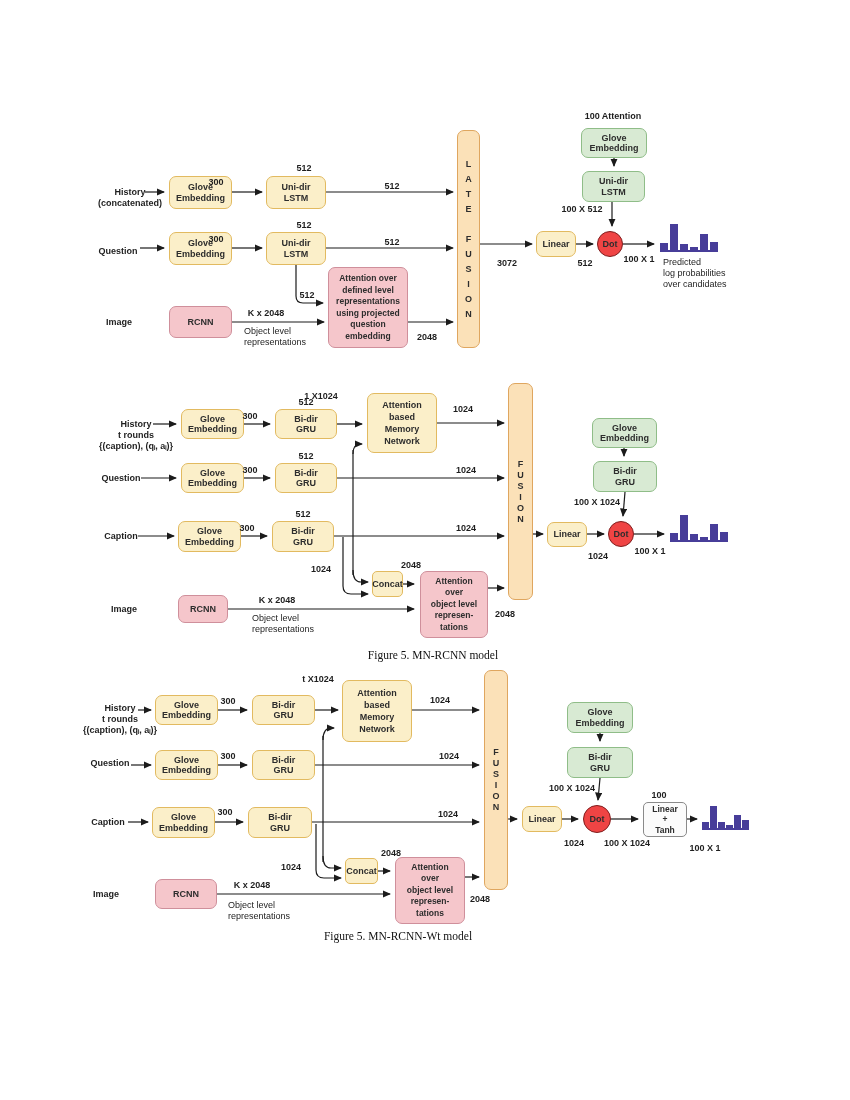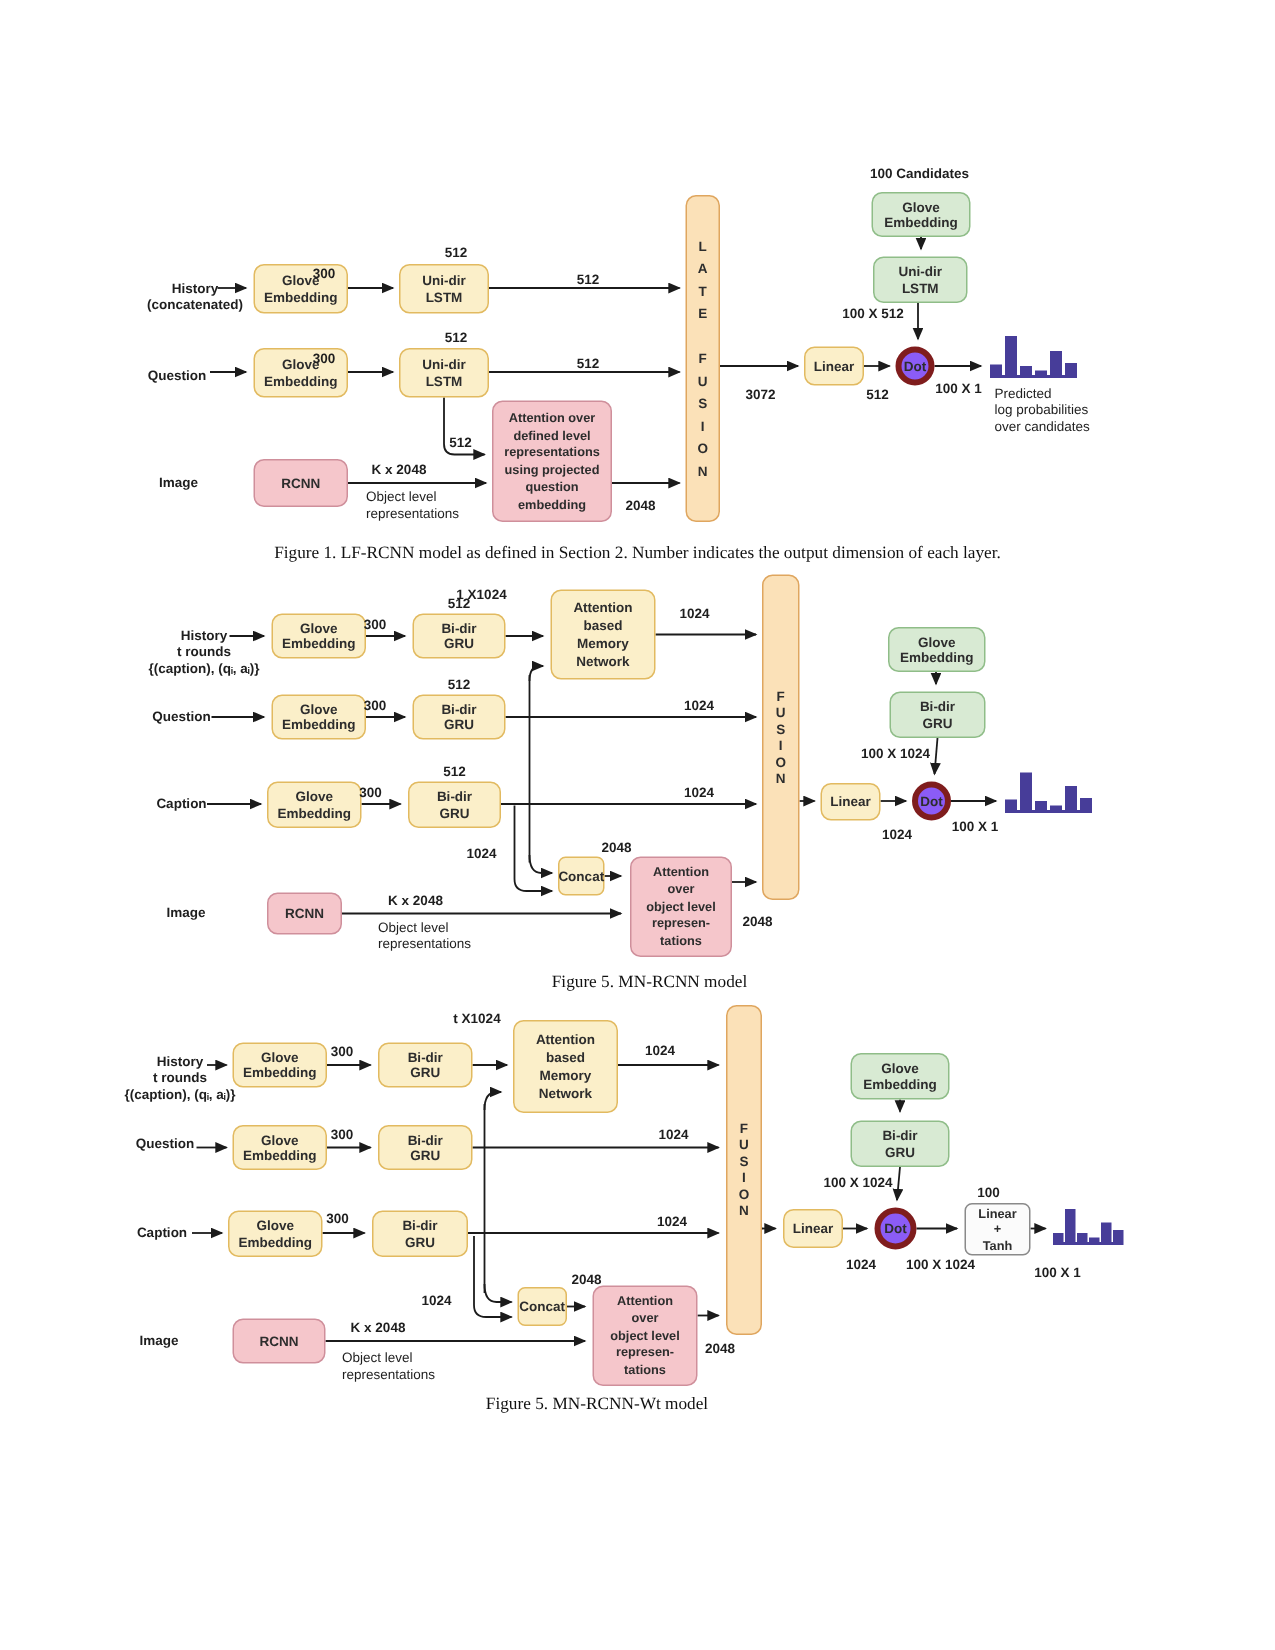--- a/index.html
+++ b/index.html
@@ -6,21 +6,21 @@
   .page{position:relative;width:850px;height:1100px;background:#fff;font-family:"Liberation Sans",sans-serif;overflow:hidden;}
   svg.arrows{position:absolute;left:0;top:0;z-index:1;}
   .box{position:absolute;z-index:2;display:flex;align-items:center;justify-content:center;
        text-align:center;white-space:pre-line;font-weight:bold;font-size:9px;line-height:10.5px;
        color:#2d2d2d;border-radius:7px;box-sizing:border-box;}
   .yellow{background:#FBEFC9;border:1.5px solid #E2BA60;}
   .pink{background:#F5C6CB;border:1.5px solid #CF8F9B;}
   .green{background:#D8EAD3;border:1.5px solid #8FBD88;}
   .peach{background:#FBE1B8;border:1.5px solid #DFA65F;}
   .gray{background:#fbfbfb;border:1px solid #8a8a8a;border-radius:5px;font-size:8.5px;line-height:10.5px;}
-  .circle{background:#8b5cf6;border:4px solid #7f1d1d;border-radius:50%;}
+  .circle{background:#ef4444;border:1px solid #7f1d1d;border-radius:50%;}
   .small{font-size:8.5px;line-height:11.5px;}
   .mem{font-size:9px;line-height:12px;}
   .fusion-late{line-height:15px;letter-spacing:0;}
   .fusion-sm{line-height:11px;}
   .dim{position:absolute;z-index:3;transform:translate(-50%,-50%);font-weight:bold;font-size:9px;color:#1e1e1e;white-space:nowrap;}
   .inlabel{position:absolute;z-index:2;transform:translate(-50%,-50%);font-weight:bold;font-size:9px;
            line-height:11px;color:#1e1e1e;text-align:center;white-space:pre-line;}
   .note{position:absolute;z-index:2;font-weight:normal;font-size:9px;line-height:11px;color:#1e1e1e;
         white-space:pre-line;text-align:left;}
   .fig-caption{position:absolute;z-index:2;font-family:"Liberation Serif",serif;font-size:11.5px;
@@ -154,33 +154,32 @@
   <div class="dim" style="left:307px;top:295px;">512</div>
   <div class="dim" style="left:266px;top:313px;">K x 2048</div>
   <div class="note" style="left:244px;top:326px;">Object level
 representations</div>
   <div class="dim" style="left:427px;top:337px;">2048</div>
   <div class="dim" style="left:507px;top:263px;">3072</div>
   <div class="dim" style="left:585px;top:263px;">512</div>
   <div class="dim" style="left:582px;top:209px;">100 X 512</div>
   <div class="dim" style="left:639px;top:259px;">100 X 1</div>
 
-  <div class="inlabel" style="left:613px;top:116px;">100 Candidates</div>
+  <div class="inlabel" style="left:613px;top:116px;">100 Attention</div>
   <div class="bars" style="left:660px;top:221px;height:29px;">
       <div class="bar" style="height: 7px;"></div>
       <div class="bar" style="height: 26px;"></div>
       <div class="bar" style="height: 6px;"></div>
       <div class="bar" style="height: 3px;"></div>
       <div class="bar" style="height: 16px;"></div>
       <div class="bar" style="height: 8px;"></div>
     </div>
   <div class="note" style="left:663px;top:257px;">Predicted
 log probabilities
 over candidates</div>
-  <div class="fig-caption" style="left:425px;top:363px;">Figure 1. LF-RCNN model as defined in Section 2. Number indicates the output dimension of each layer.</div>
 
   <div class="inlabel" style="left:136px;top:435px;">History
 t rounds
 {(caption), (qᵢ, aᵢ)}</div>
   <div class="inlabel" style="left:121px;top:478px;">Question</div>
   <div class="inlabel" style="left:121px;top:536px;">Caption</div>
   <div class="inlabel" style="left:124px;top:609px;">Image</div>
 
   <div class="box yellow" style="left:181px;top:409px;width:63px;height:30px;">Glove
 Embedding</div>

